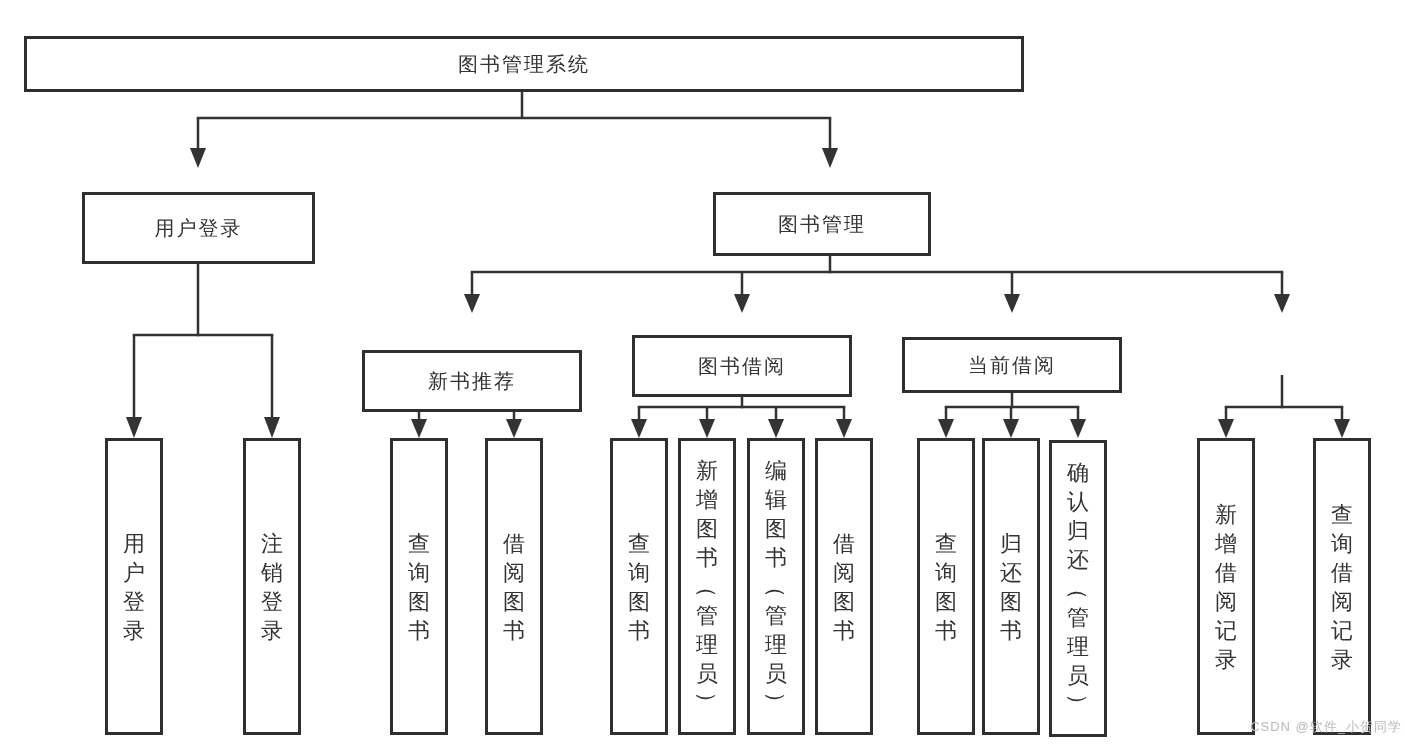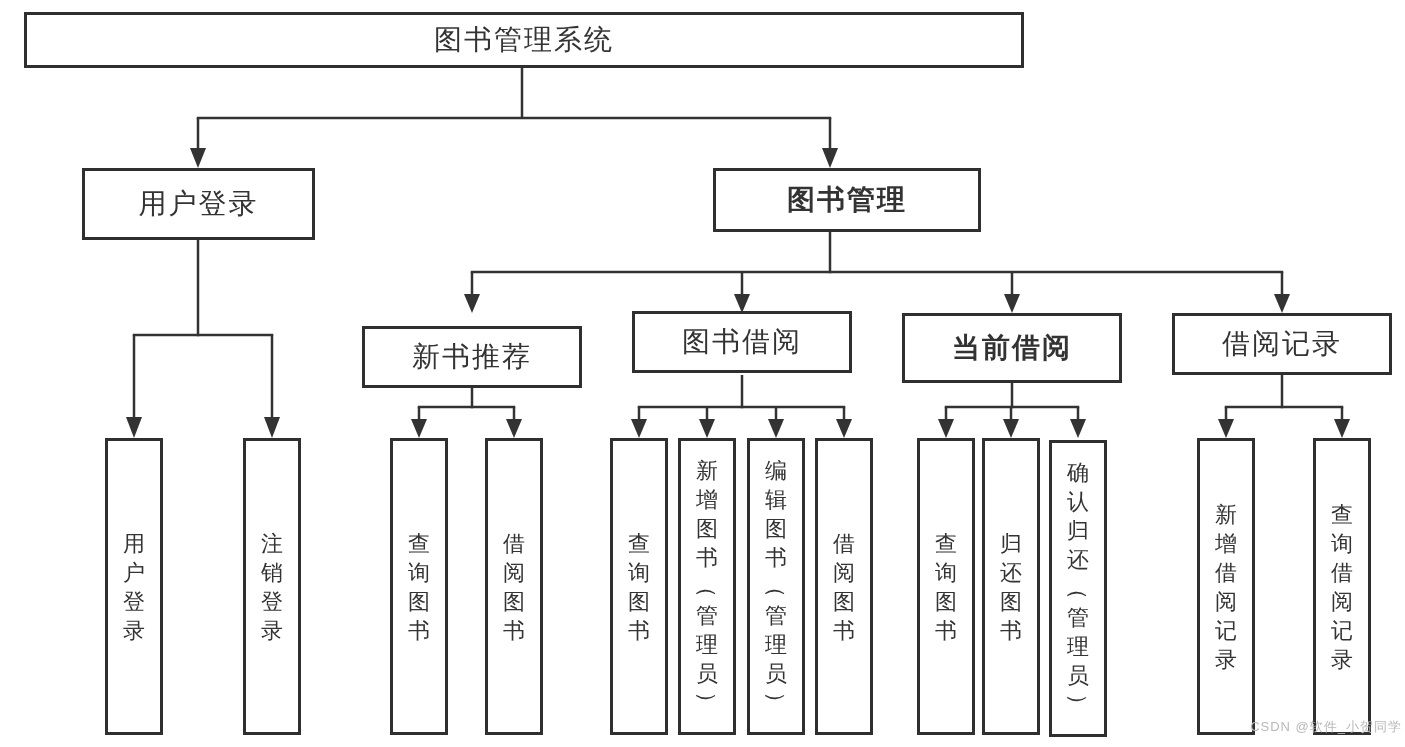--- a/index.html
+++ b/index.html
@@ -19,21 +19,21 @@
   svg.wires polygon { fill: #333333; }
   .node {
     position: absolute;
     border: 3px solid #2f2f2f;
     background: #ffffff;
     color: #333333;
     display: flex;
     align-items: center;
     justify-content: center;
   }
-  .h-node { font-size: 28px; letter-spacing: 2px; }
+  .h-node { font-size: 20px; letter-spacing: 2px; margin-top: 24px; }
   .v-node { flex-direction: column; font-size: 22px; }
   .vchar {
     height: 29px; width: 100%;
     display: flex; align-items: center; justify-content: center;
     line-height: 29px;
   }
   .vchar.rot { transform: rotate(90deg); }
   .watermark {
     position: absolute;
     right: 3px; top: 718px;
@@ -105,26 +105,25 @@
       <polygon points="1070,419 1086,419 1078,438"></polygon>
     <line x1="1226" y1="407" x2="1226" y2="421"></line>
       <polygon points="1218,419 1234,419 1226,438"></polygon>
     <line x1="1342" y1="407" x2="1342" y2="421"></line>
       <polygon points="1334,419 1350,419 1342,438"></polygon>
   </svg>
 
   <div class="node h-node" style="left:24px; top:12px; width:1000px; height:56px;">图书管理系统</div>
 
   <div class="node h-node" style="left:82px; top:168px; width:233px; height:72px;">用户登录</div>
-  <div class="node h-node" style="left:713px; top:168px; width:268px; height:64px;font-weight:bold;">图书管理</div>
+  <div class="node h-node" style="left:713px; top:168px; width:218px; height:64px;">图书管理</div>
 
   <div class="node h-node" style="left:362px; top:326px; width:220px; height:62px;">新书推荐</div>
   <div class="node h-node" style="left:632px; top:311px; width:220px; height:62px;">图书借阅</div>
-  <div class="node h-node" style="left:902px; top:313px; width:220px; height:70px;font-weight:bold;">当前借阅</div>
-  <div class="node h-node" style="left:1172px; top:313px; width:220px; height:62px;">借阅记录</div>
+  <div class="node h-node" style="left:902px; top:313px; width:220px; height:56px;">当前借阅</div>
 
   <div class="node v-node" style="left:105px; top:438px; width:58px; height:297px;">
       <span class="vchar">用</span>
       <span class="vchar">户</span>
       <span class="vchar">登</span>
       <span class="vchar">录</span>
     </div>
   <div class="node v-node" style="left:243px; top:438px; width:58px; height:297px;">
       <span class="vchar">注</span>
       <span class="vchar">销</span>

